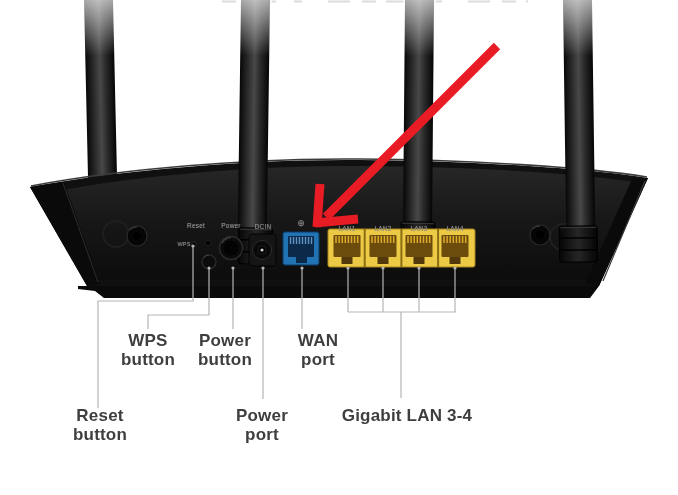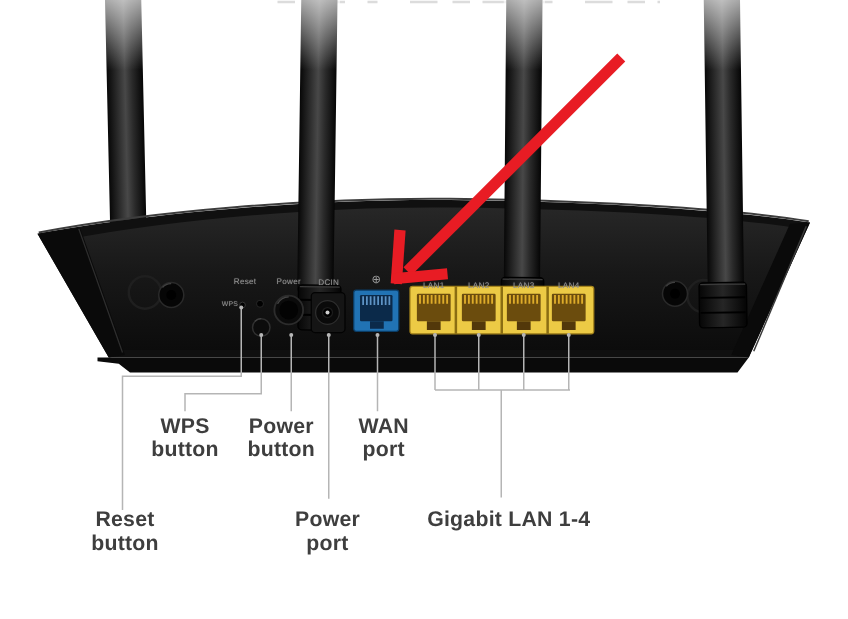--- a/index.html
+++ b/index.html
@@ -256,21 +256,21 @@
     <div class="panel-label globe" style="left:301px;top:218px;">⊕</div>
     <div class="panel-label" style="left:347px;top:225px;">LAN1</div>
     <div class="panel-label" style="left:383px;top:225px;">LAN2</div>
     <div class="panel-label" style="left:419px;top:225px;">LAN3</div>
     <div class="panel-label" style="left:455px;top:225px;">LAN4</div>
 
     <div class="callout" style="left:148px;top:332px;">WPS
 button</div>
     <div class="callout" style="left:225px;top:332px;">Power
 button</div>
-    <div class="callout" style="left:307px;top:332px;">WAN
+    <div class="callout" style="left:318px;top:332px;">WAN
 port</div>
     <div class="callout" style="left:100px;top:407px;">Reset
 button</div>
     <div class="callout" style="left:262px;top:407px;">Power
 port</div>
-    <div class="callout" style="left:407px;top:407px;">Gigabit LAN 1-4</div>
+    <div class="callout" style="left:407px;top:407px;">Gigabit LAN 3-4</div>
   </div>
 </div>
 
 </body></html>

